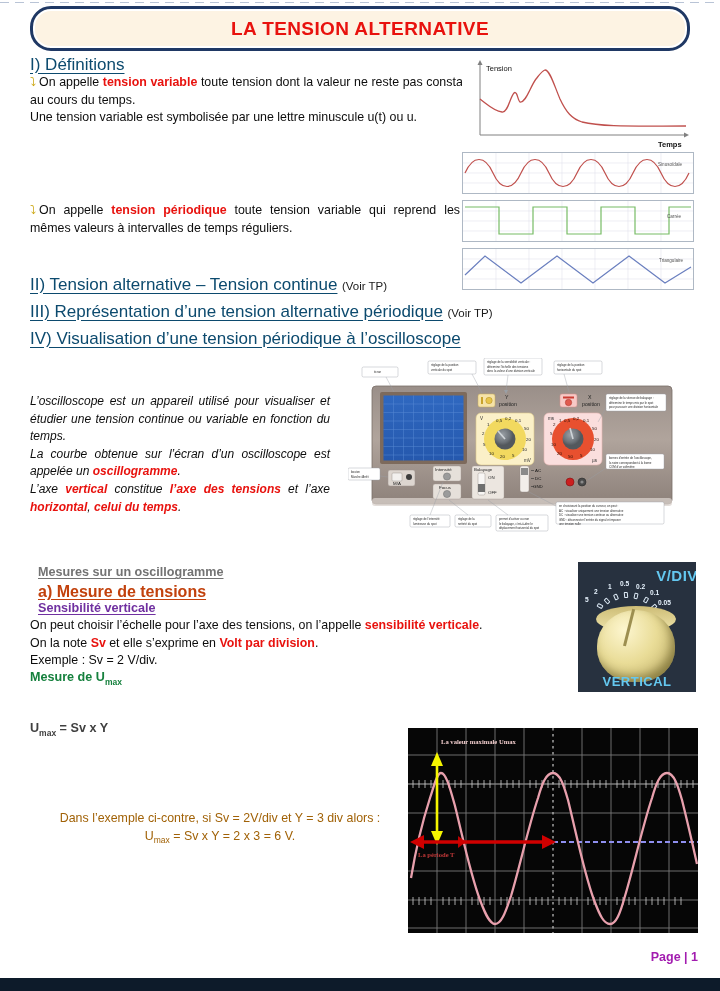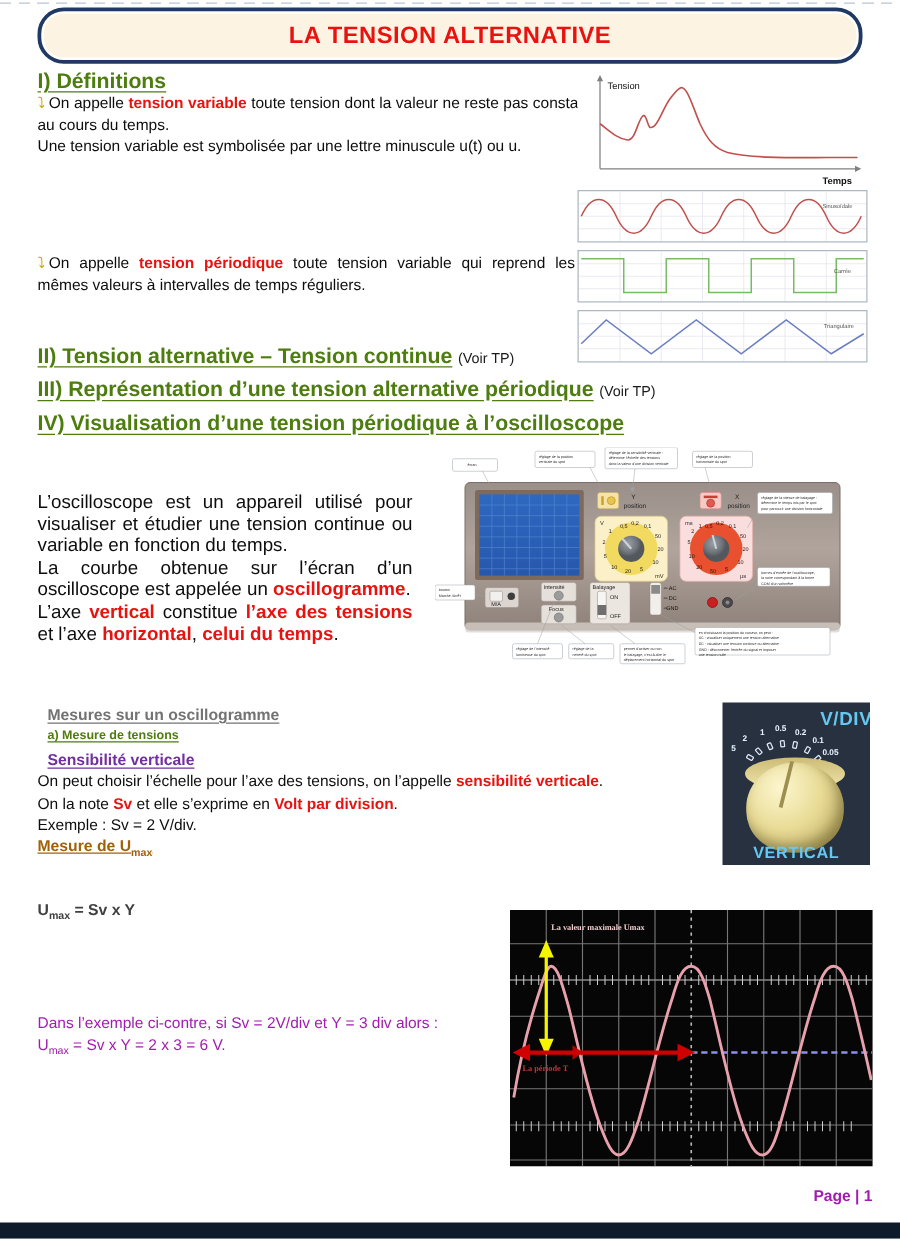--- a/index.html
+++ b/index.html
@@ -26,21 +26,21 @@
     background:#fdf3e3;
     box-shadow:inset 0 0 0 2px #ffffff;
     display:flex; align-items:center; justify-content:center;
   }
   .banner-title{
     color:#e8120e; font-weight:bold; font-size:19px; letter-spacing:.4px;
   }
 
   
   .h-red{
-    color:#4d7c0f; font-weight:bold; font-size:17px;
+    color:#0c4a6e; font-weight:normal; font-size:17px;
     text-decoration:underline; text-underline-offset:3px;
     display:inline;
     text-align:right;
   }
   .voirtp{ color:#1a1a1a; font-weight:normal; font-size:11.5px; text-decoration:none;}
 
   .sec-h1{ position:absolute; left:30px; top:55px; }
   .sec-h2{ position:absolute; left:30px; top:275px; }
   .sec-h3{ position:absolute; left:30px; top:302px; }
   .sec-h4{ position:absolute; left:30px; top:329px; }
@@ -69,43 +69,43 @@
 
   
   .osc-fig{
     position:absolute; left:348px; top:358px; width:350px; height:175px;
     background:#ffffff;
   }
 
   
   .p-osc{
     position:absolute; left:30px; top:393px; width:300px;
-    font-size:15px; line-height:17.6px; color:#0d0d0d; text-align:justify;
+    font-size:12px; line-height:17.6px; color:#0d0d0d; text-align:justify;font-style:italic;
   }
 
   
   .h-green{
     position:absolute; left:38px; top:565px; color:#737373; font-weight:bold;
     font-size:12.6px; text-decoration:underline; text-underline-offset:2px;
   }
   .h-teal{
-    position:absolute; left:38px; top:583px; color:#4d7c0f; font-weight:bold;
-    font-size:10px; text-decoration:underline; text-underline-offset:2px;
+    position:absolute; left:38px; top:583px; color:#c2410c; font-weight:bold;
+    font-size:16px; text-decoration:underline; text-underline-offset:2px;
   }
   .h-purple{
     position:absolute; left:38px; top:601px; color:#7030a0; font-weight:bold;
     font-size:12.6px; text-decoration:underline; text-underline-offset:2px;
   }
   .p-m1{ position:absolute; left:30px; top:617px; width:520px; font-size:12.4px; line-height:17.6px; color:#0d0d0d;}
   .h-purple2{
-    position:absolute; left:30px; top:670px; color:#a16207; font-weight:bold; font-size:12.6px;text-decoration:underline;
+    position:absolute; left:30px; top:670px; color:#15803d; font-weight:bold; font-size:12.6px;
   }
   .p-m2{ position:absolute; left:30px; top:686px; width:545px; font-size:12.4px; line-height:17.6px; color:#0d0d0d; text-align:justify;}
   .formula{ position:absolute; left:30px; top:721px; color:#404040; font-weight:bold; font-size:12.6px; }
-  .p-ex{ position:absolute; left:30px; top:810px; width:380px; font-size:12.4px; line-height:17.6px; color:#a21caf; }
+  .p-ex{ position:absolute; left:30px; top:810px; width:380px; font-size:12.4px; line-height:17.6px; color:#a16207;text-align:center; }
 
   sub{ font-size:8.5px; }
 
   
   .knob-photo{
     position:absolute; left:578px; top:562px; width:118px; height:130px;
     background:#27313f; overflow:hidden;
   }
   .knob-title{
     position:absolute; top:5px; left:0; width:100%; text-align:center;

